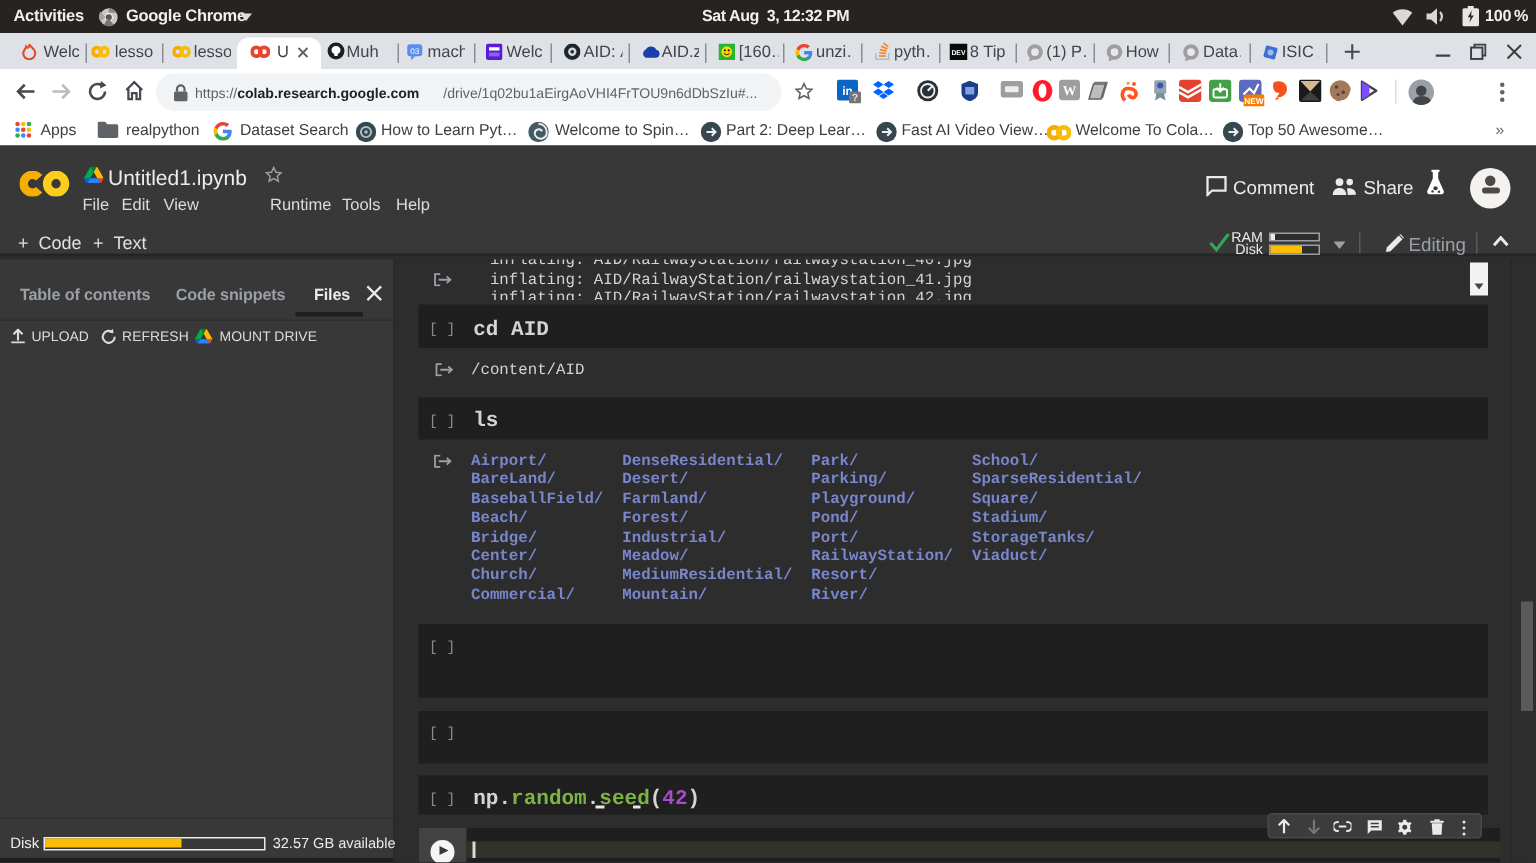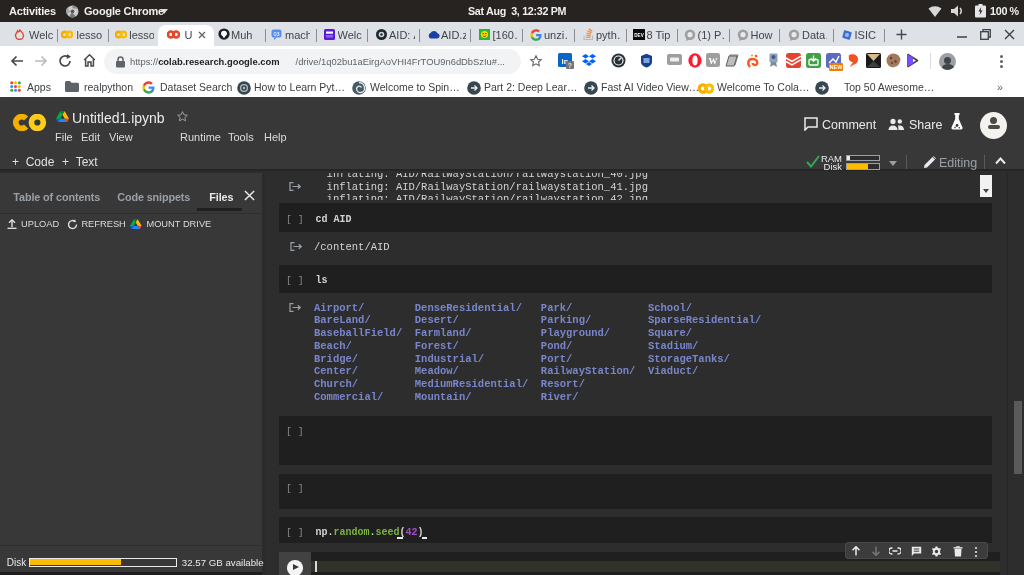--- a/index.html
+++ b/index.html
@@ -9,21 +9,21 @@
   .abs { position:absolute; }
   .mono { font-family:"Liberation Mono", monospace; }
   svg { display:block; }
   .tdiv { top:7px; width:1px; height:13px; background:#8a8d91; }
   .tlab { top:6px; height:14px; line-height:14px; overflow:hidden; white-space:nowrap; color:#414549; }
   .ext { position:absolute; top:53px;text-align:center; }
   .bm { position:absolute; top:79.5px; height:15px; font-size:10.5px; line-height:15px; color:#3c4043; white-space:nowrap; }
   .bmi { position:absolute; top:81px; }
   .cell { background:#1f1f1f; }
   .gut { position:absolute; left:7px; font-family:"Liberation Mono", monospace; font-size:9.75px; color:#8a8a8a; line-height:10px; }
-  .code { position:absolute; font-family:"Liberation Mono", monospace; font-size:10px; line-height:10px; color:#d4d4d4; font-weight:700; }
+  .code { position:absolute; font-family:"Liberation Mono", monospace; font-size:14px; line-height:10px; color:#d4d4d4; font-weight:700; }
   .kw { color:#e5357c; }
   .fn { color:#7cb342; }
   pre { margin:0; }
 </style>
 </head>
 <body>
 <div id="page">
 
   <div class="abs" style="left:0;top:0;width:1024px;height:22px;background:#272320;"></div>
   <div class="abs" style="left:9px;top:4px;color:#f0f0f0;font-size:11px;letter-spacing:-0.2px;font-weight:700;line-height:14px;">Activities</div>
@@ -494,21 +494,21 @@
           <circle cx="14" cy="7" r="4.6" fill="none" stroke="#fbbc04" stroke-width="4"></circle>
         </svg>
       </div>
     <div class="bm" style="left:717px;">Welcome To Cola…</div>
     <div class="bmi" style="left:815px;">
         <svg width="14" height="14" viewBox="0 0 14 14">
           <circle cx="7" cy="7" r="6.8" fill="#37474f"></circle>
           <path d="M4 7 L10 7 M7.5 4.5 L10 7 L7.5 9.5" stroke="#eceff1" stroke-width="1.3" fill="none"></path>
         </svg>
       </div>
-    <div class="bm" style="left:832px;margin-left:12px;">Top 50 Awesome…</div>
+    <div class="bm" style="left:832px;">Top 50 Awesome…</div>
     <div class="bm" style="left:997px;color:#5f6368;">»</div>
   </div>
 
   <div class="abs" style="left:0;top:97px;width:1024px;height:53px;background:#383838;"></div>
   <div id="colab-header">
 
     <svg class="abs" style="left:13px;top:114px;" width="34" height="17" viewBox="0 0 36 18">
       <path d="M13.88 13.22 A6.3 6.3 0 1 1 13.88 4.78" fill="none" stroke="#f4af00" stroke-width="6"></path>
       <circle cx="25.8" cy="9" r="6.3" fill="none" stroke="#fccd1c" stroke-width="6"></circle>
     </svg>

